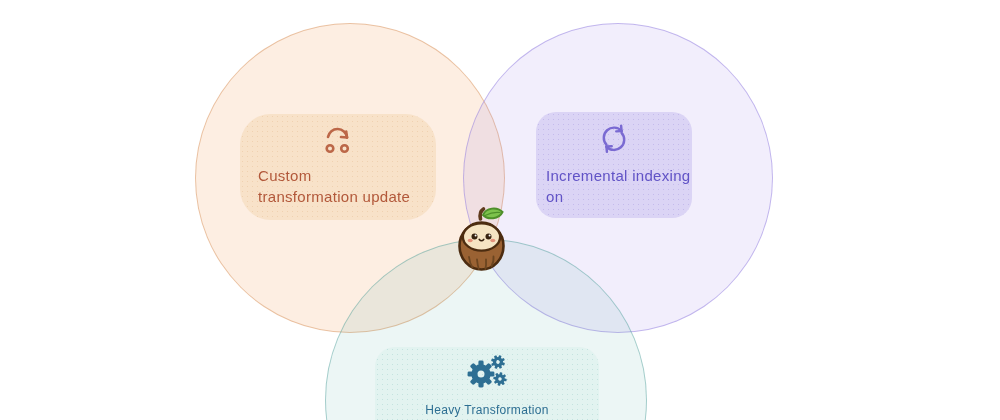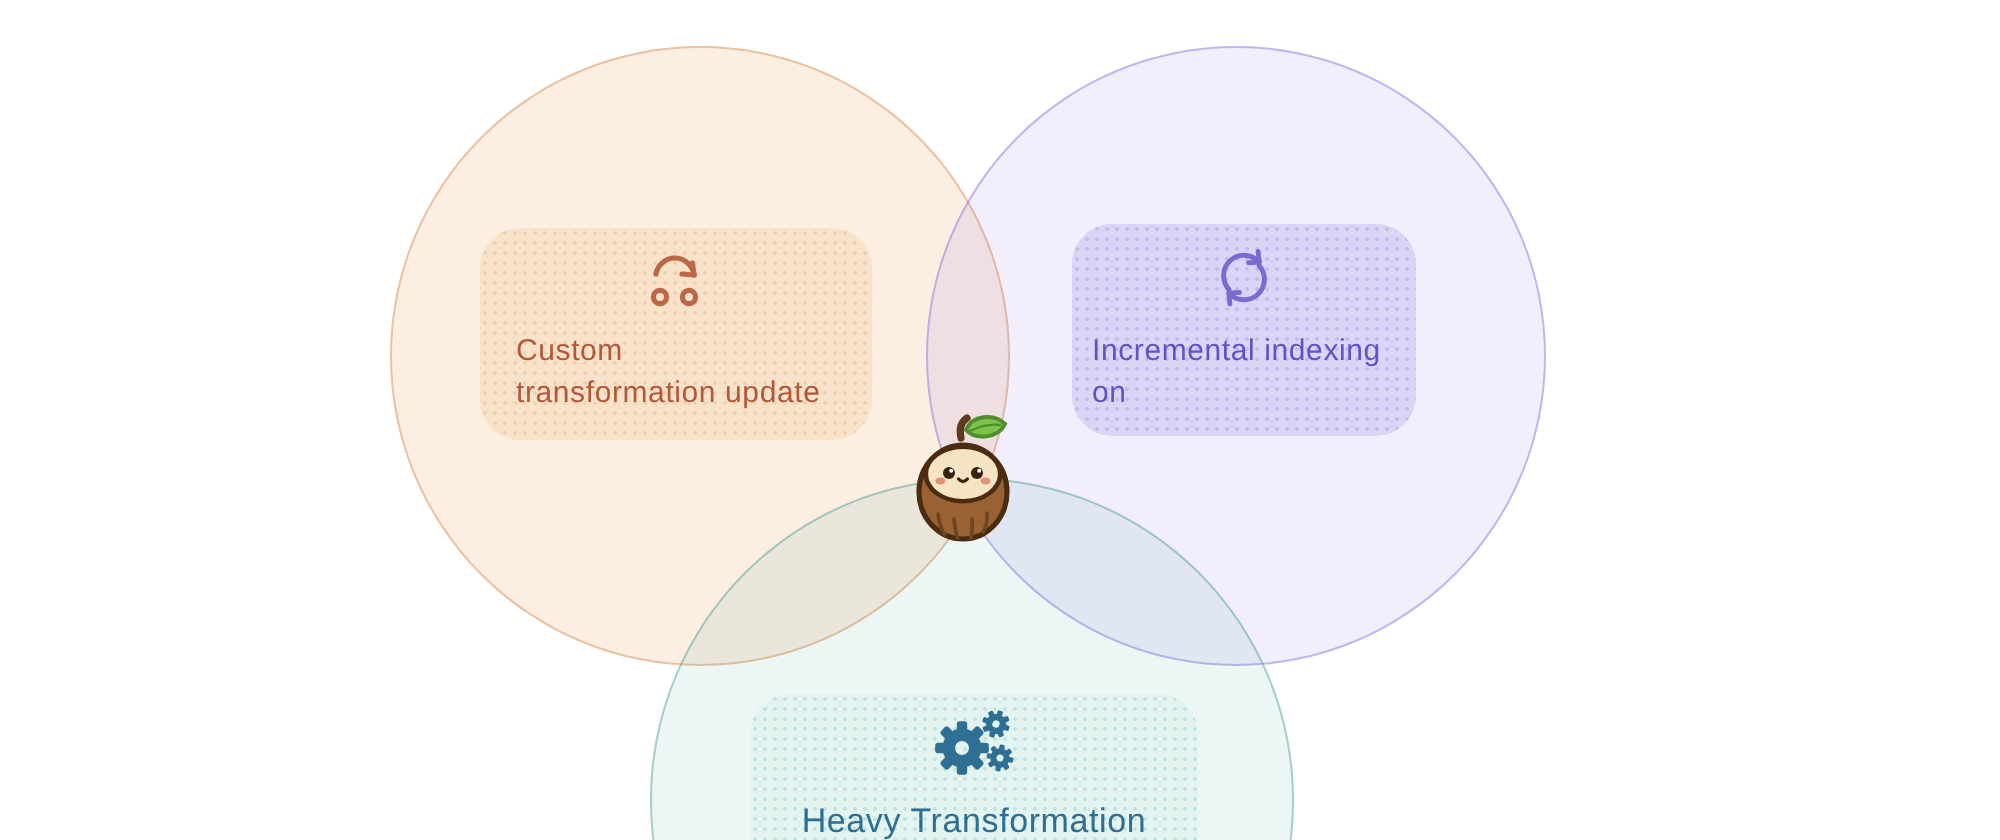--- a/index.html
+++ b/index.html
@@ -34,23 +34,24 @@
   .card {
     position: absolute;
     border-radius: 20px;
     box-sizing: border-box;
   }
   .card-custom {
     left: 240px; top: 114px; width: 196px; height: 106px;
     background-color: #f8e2c9;
     background-image: radial-gradient(rgba(210,150,90,0.22) 0.9px, transparent 1px);
     background-size: 5px 5px;
+    border-radius: 31px;
   }
   .card-incremental {
-    left: 536px; top: 112px; width: 172px; height: 106px;
+    left: 536px; top: 112px; width: 156px; height: 106px;
     background-color: #dbd4f5;
     background-image: radial-gradient(rgba(130,110,210,0.25) 0.9px, transparent 1px);
     background-size: 5px 5px;
   }
   .card-heavy {
     left: 375px; top: 347px; width: 224px; height: 110px;
     background-color: #e2f3f0;
     background-image: radial-gradient(rgba(90,170,165,0.22) 0.9px, transparent 1px);
     background-size: 5px 5px;
     text-align: center;
@@ -59,21 +60,21 @@
   .card-heavy .icon-row { margin-top: 7px; }
   .card-label {
     margin-top: 9px;
     font-size: 15px;
     line-height: 21px;
     letter-spacing: 0.3px;
     font-weight: 500;
   }
   .card-custom .card-label { margin-left: 18px; color: #b2583a; }
   .card-incremental .card-label { margin-left: 10px; color: #6153c6; }
-  .card-heavy .card-label { color: #2d6e92; font-size: 17px; margin-top: 8px; }
+  .card-heavy .card-label { color: #2d6e92; font-size: 12px; margin-top: 8px; }
   .card-label span { display: block; }
   .mascot {
     position: absolute;
     left: 457px; top: 206px; width: 50px; height: 66px;
   }
 </style>
 </head>
 <body>
 
 <div class="stage">

